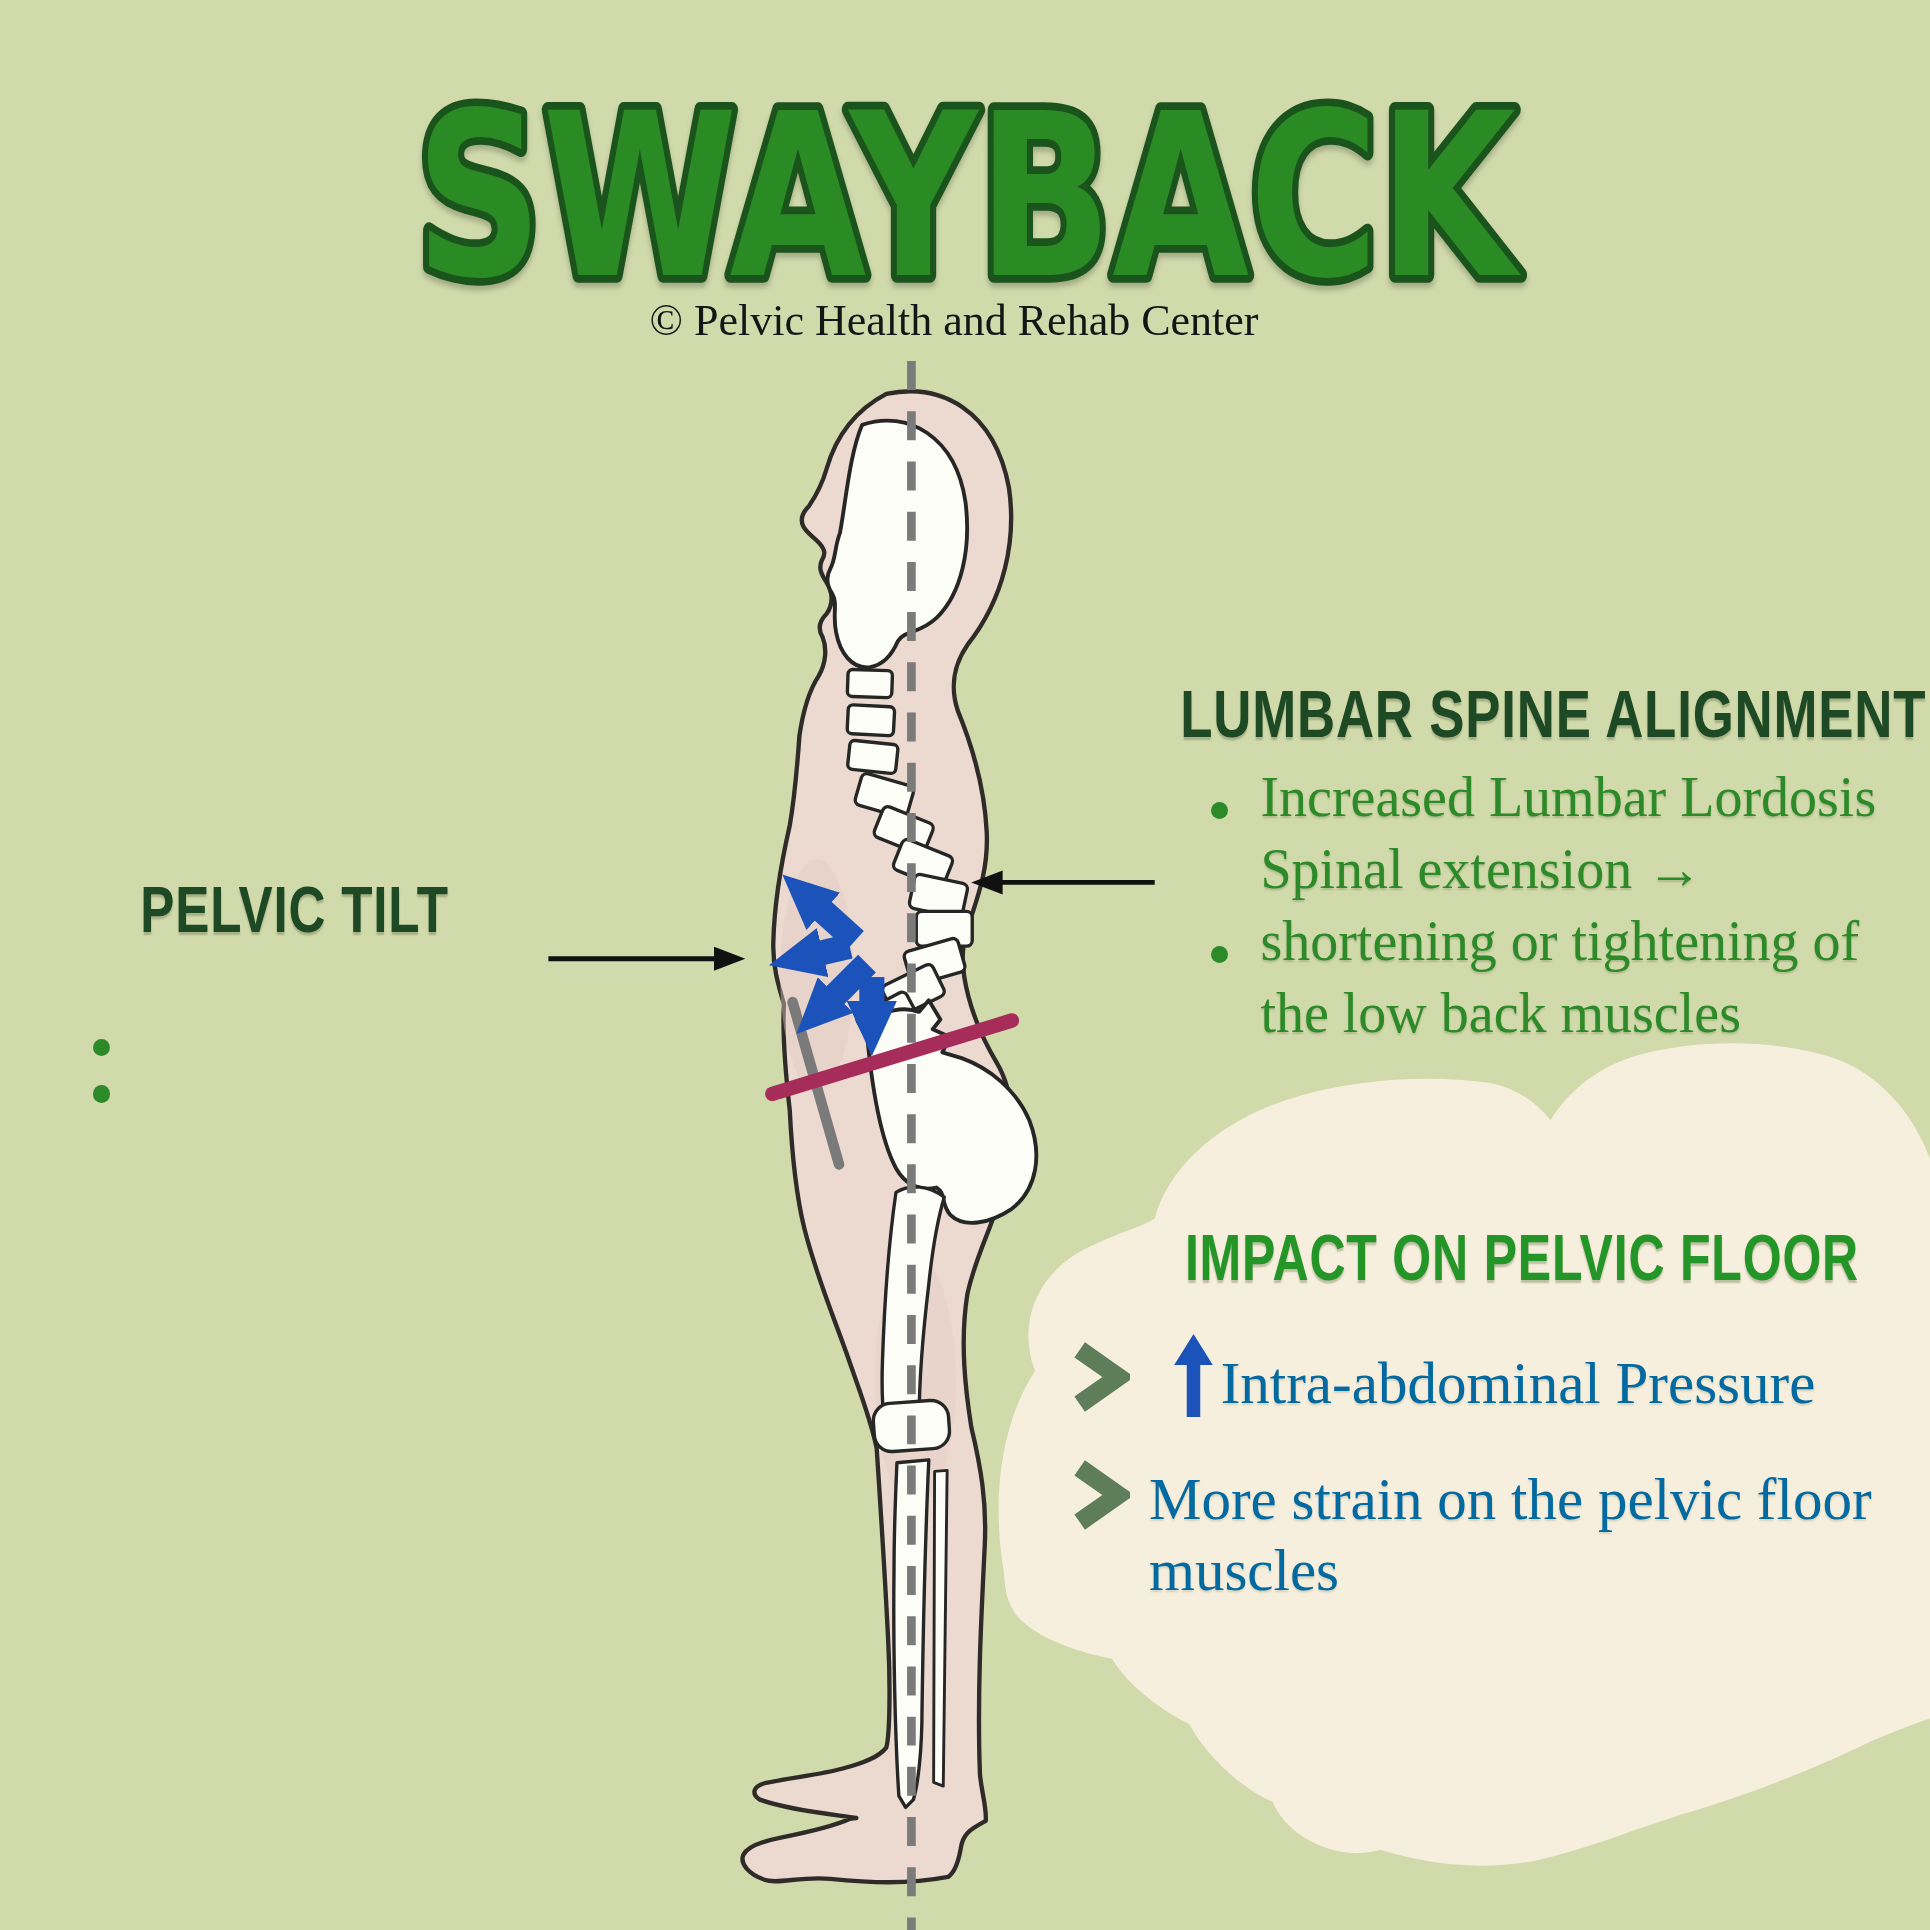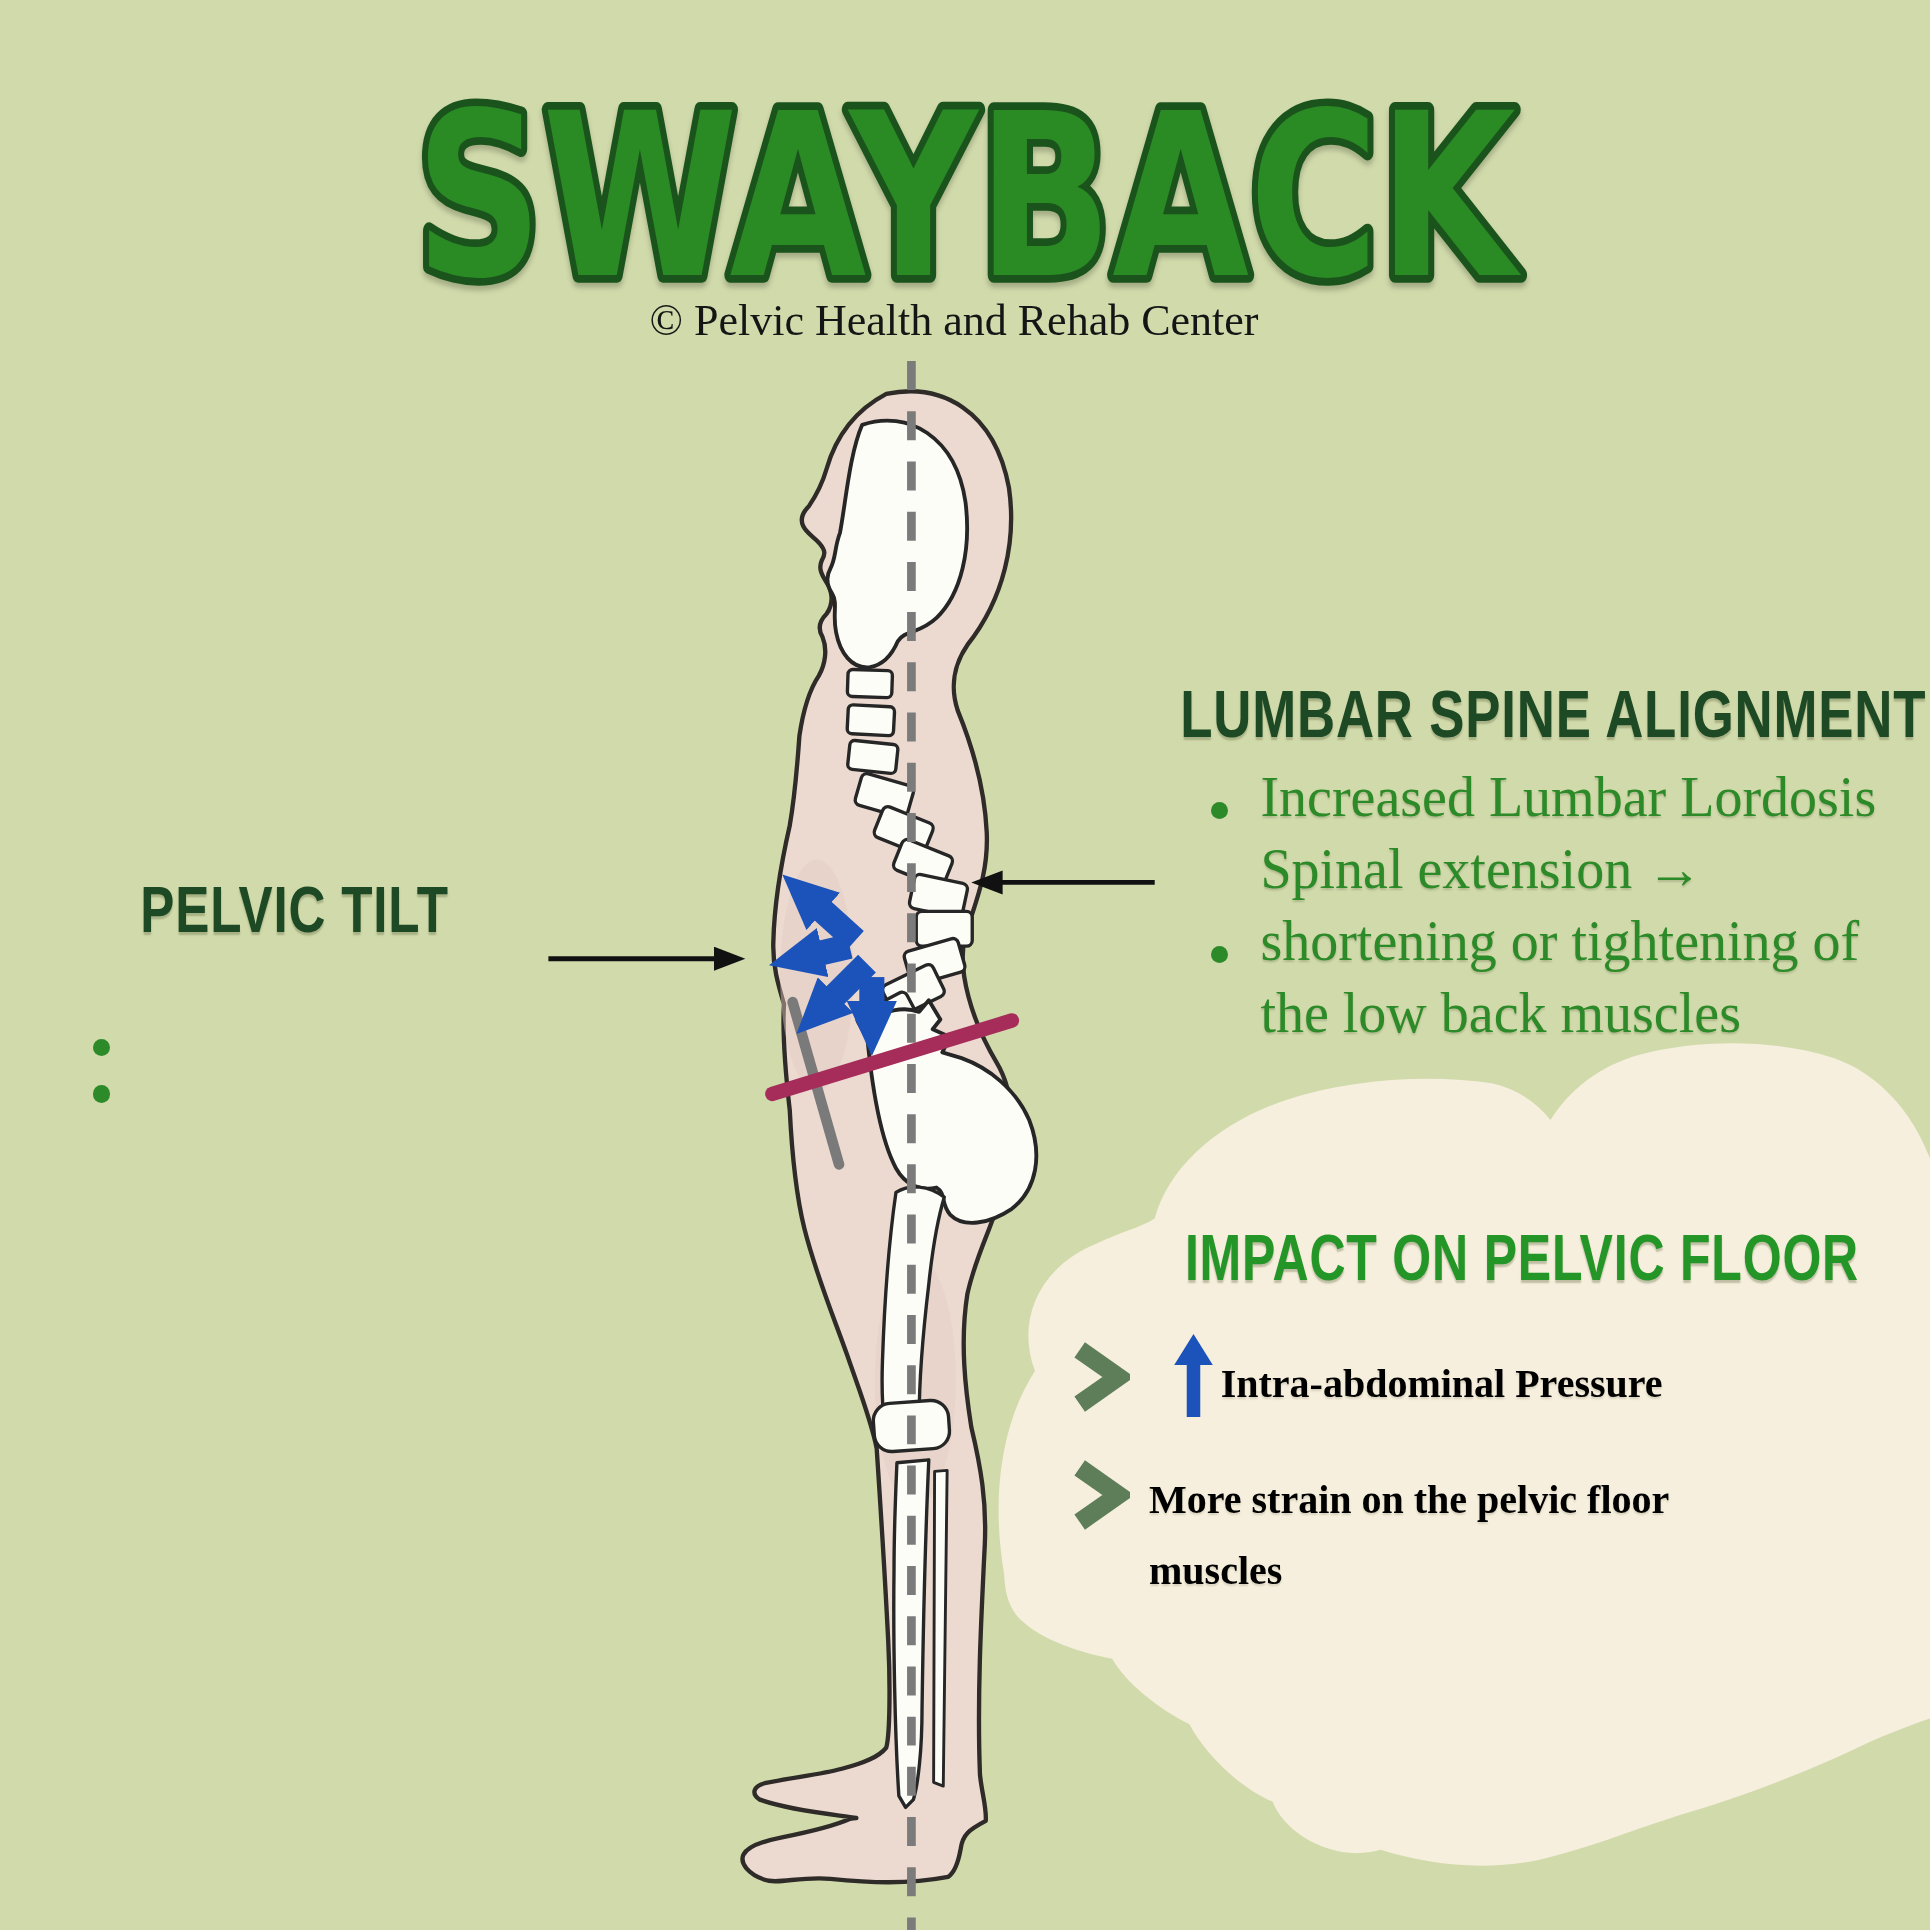--- a/index.html
+++ b/index.html
@@ -36,24 +36,23 @@
     text-shadow:0 1.9px 1.9px rgba(100,110,70,.30);
   }
   #pelvic-bullets { left:93px; top:1010px; width:579px; }
   #pelvic-bullets .dot   { margin:29px 23px 0 0; }
   #pelvic-bullets .btext { font-size:45px; line-height:73px; }
   #lumbar-bullets { left:1211px; top:761px; width:714px; }
   #lumbar-bullets .dot   { margin:27px 32px 0 0; }
   #lumbar-bullets .btext { font-size:56px; line-height:72px; }
 
   .impact-item-text {
-    position:absolute; white-space:pre-line; color:#000000;
-    font-size:40px; line-height:71px;
+    position:absolute; white-space:pre-line; color:#0369a1;
+    font-size:59px; line-height:71px;
     text-shadow:0 1.9px 1.9px rgba(120,120,90,.25);
-    font-weight:bold;
   }
   .chevron { position:absolute; width:60px; height:70px; }
   #chevron-1 { left:1070px; top:1342px; }
   #chevron-2 { left:1070px; top:1460px; }
   #impact-item-1 { left:1174px; top:1334px; position:absolute; display:flex; align-items:flex-start; }
   #impact-item-1 .impact-item-text { position:static; margin:13.5px 0 0 7.7px; }
   #impact-item-2 { left:1149px; top:1464px; }
 </style>
 </head>
 <body>

